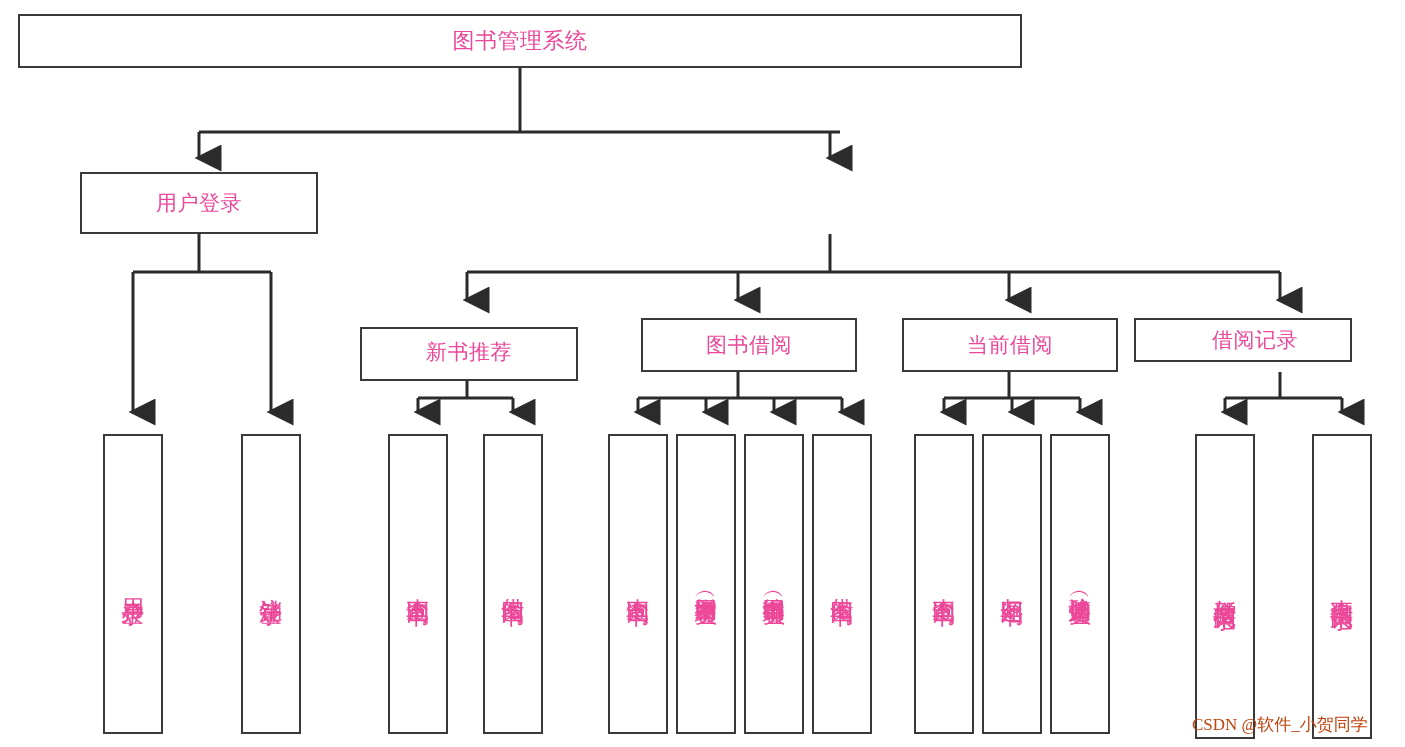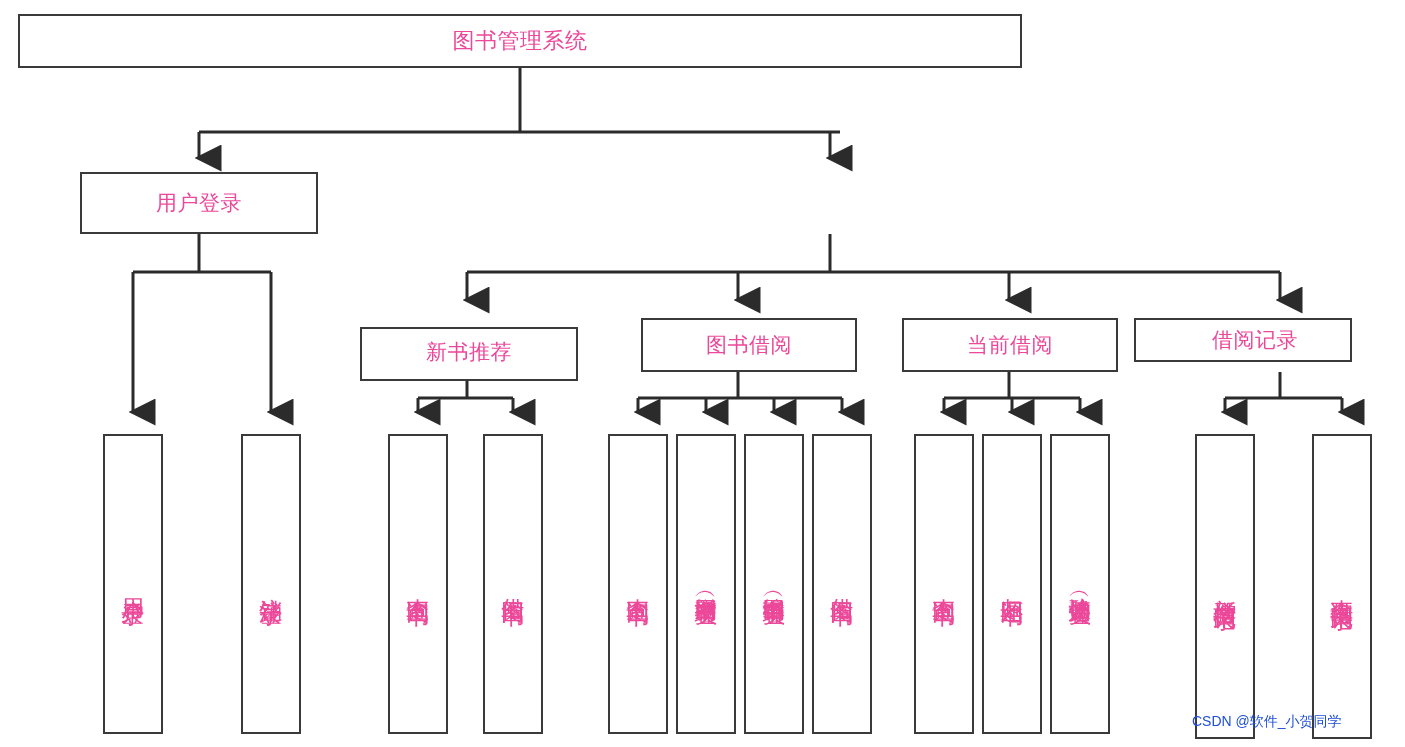--- a/index.html
+++ b/index.html
@@ -57,24 +57,24 @@
     font-size: 23px;
     line-height: 1.16;
     letter-spacing: 2px;
   }
   .node.vertical.long .node-label {
     font-size: 22px;
     letter-spacing: 1px;
   }
   .watermark {
     position: absolute;
-    color: #1d4ed8;
-    font-size: 14px;
+    color: #c2410c;
+    font-size: 17px;
     white-space: nowrap;
-    font-family: Liberation Sans, sans-serif;
+    font-family: Liberation Serif, serif;
   }
 </style>
 </head>
 <body>
 
 <div id="canvas">
 
   <svg id="edges" viewBox="0 0 1405 747">
     <defs>
       <marker id="arrow" viewBox="0 0 12 12" refX="6" refY="10" markerWidth="9" markerHeight="9" orient="auto">

